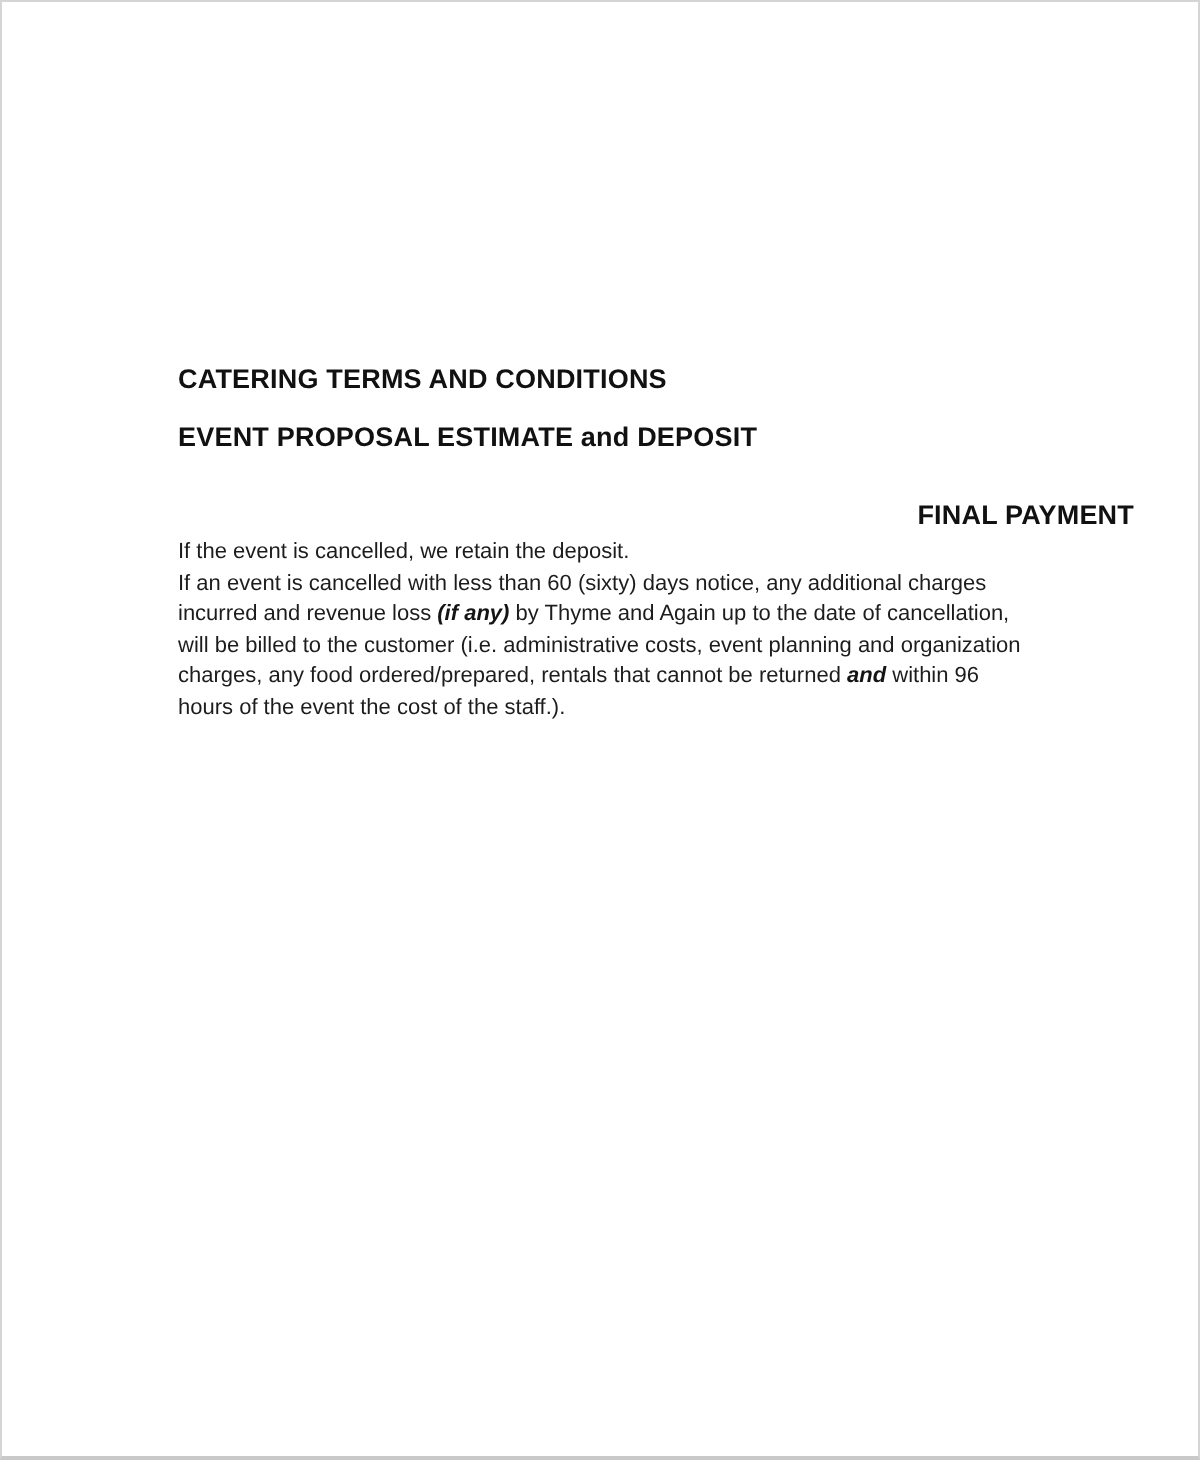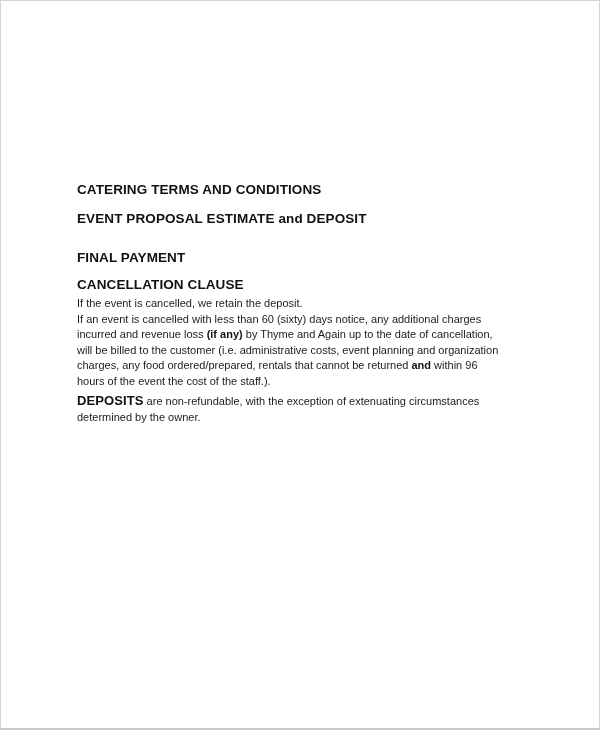--- a/index.html
+++ b/index.html
@@ -13,51 +13,53 @@
     height: 730px;
     box-sizing: border-box;
     background: #ffffff;
     border: 1px solid #d5d5d5;
     border-bottom: 2px solid #c9c9c9;
     overflow: hidden;
     font-family: "Liberation Sans", sans-serif;
   }
   .content {
     position: absolute;
-    left: 76px;
+    left: 88px;
     top: 180px;
     width: 478px;
   }
   .section-heading {
     margin: 11px 0 0 0;
     font-size: 13.5px;
     line-height: 18px;
     font-weight: bold;
     color: #111111;
     letter-spacing: 0.1px;
   }
   .section-heading.first {
     margin-top: 0;
   }
   .section-heading.gap-large {
     margin-top: 21px;
+    text-align: right;
   }
   .section-heading.gap-small {
     margin-top: 9px;
   }
   .section-body {
     margin: 2px 0 0 0;
     font-size: 11px;
     line-height: 15.5px;
     color: #1c1c1c;
     white-space: pre-line;
   }
   .section-body strong {
     font-weight: bold;
     color: #141414;
+    font-style: italic;
   }
   .deposits-para {
     margin-top: 4px;
   }
   .run-in-lead {
     font-weight: bold;
     font-size: 13px;
     color: #111111;
     letter-spacing: 0.1px;
   }
@@ -67,25 +69,22 @@
 
 <div class="page">
   <div class="content">
 
     <h1 class="section-heading first">CATERING TERMS AND CONDITIONS</h1>
 
     <h1 class="section-heading">EVENT PROPOSAL ESTIMATE and DEPOSIT</h1>
 
     <h1 class="section-heading gap-large">FINAL PAYMENT</h1>
 
-    <h1 class="section-heading gap-small">CANCELLATION CLAUSE</h1>
     <p class="section-body"><span>If the event is cancelled, we retain the deposit.
 If an event is cancelled with less than 60 (sixty) days notice, any additional charges
 incurred and revenue loss </span><strong>(if any)</strong><span> by Thyme and Again up to the date of cancellation,
 will be billed to the customer (i.e. administrative costs, event planning and organization
 charges, any food ordered/prepared, rentals that cannot be returned </span><strong>and</strong><span> within 96
 hours of the event the cost of the staff.).</span></p>
 
-    <p class="section-body deposits-para"><span class="run-in-lead">DEPOSITS</span><span> are non-refundable, with the exception of extenuating circumstances
-determined by the owner.</span></p>
 
   </div>
 </div>
 
 </body></html>

